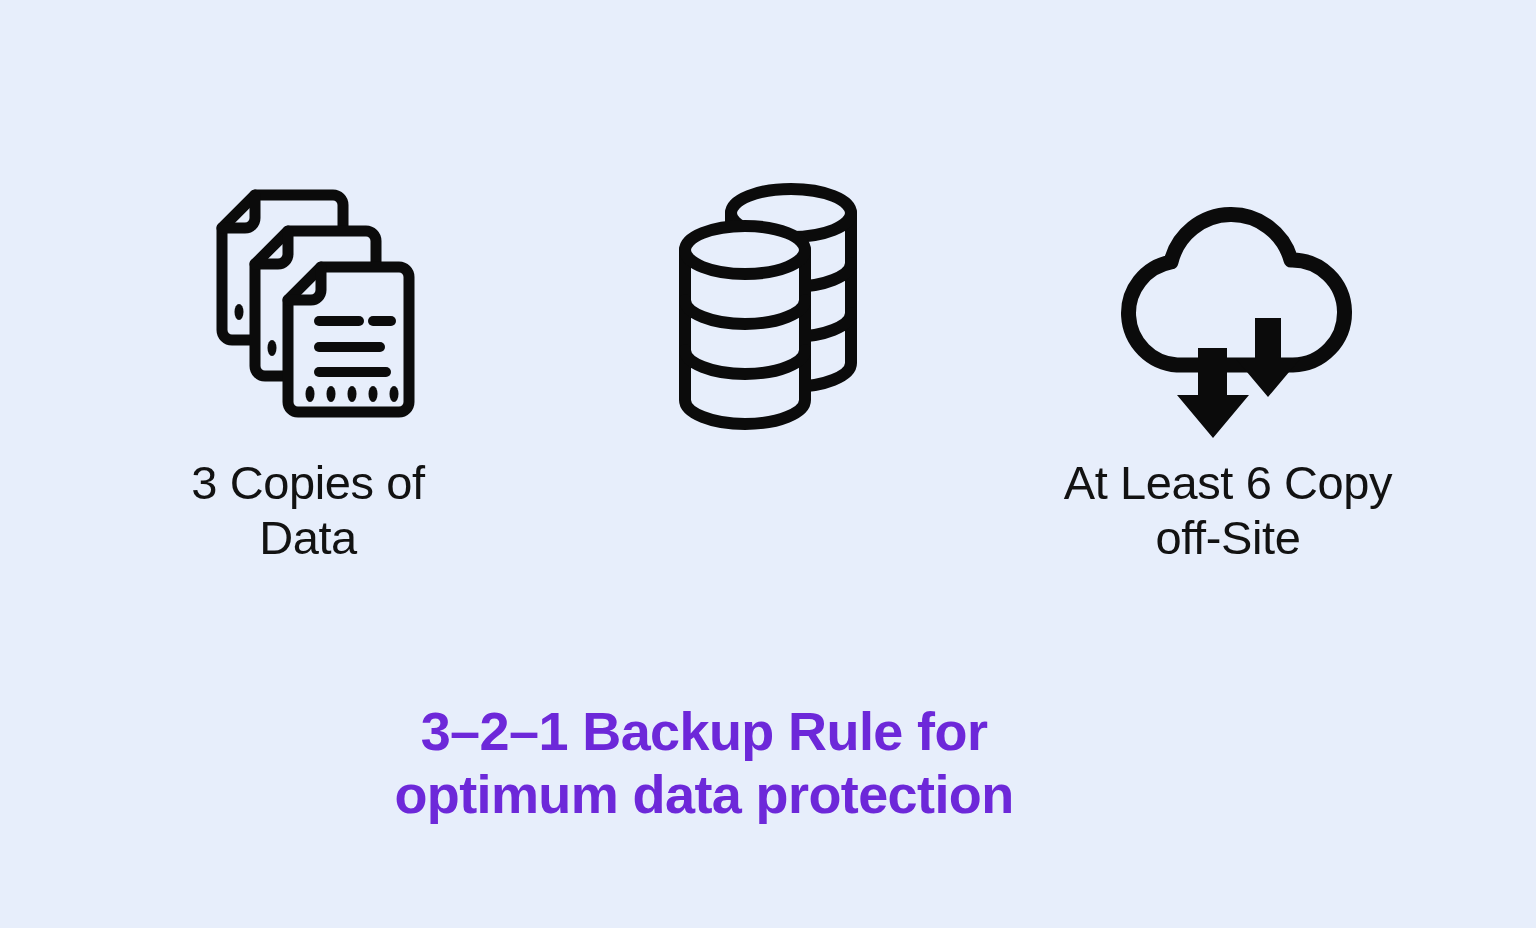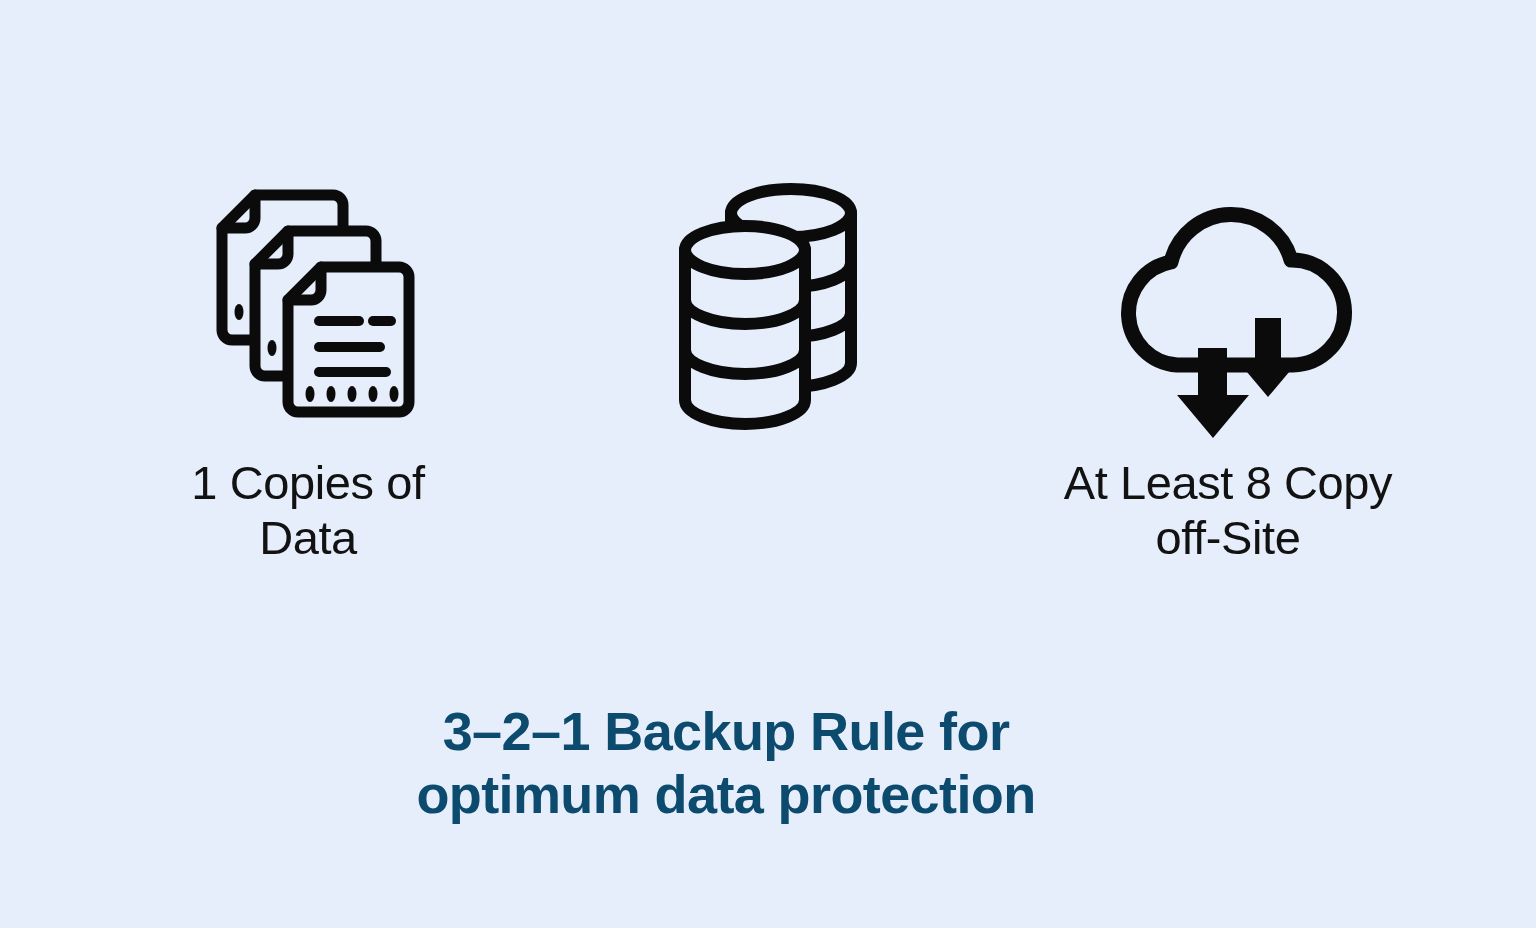--- a/index.html
+++ b/index.html
@@ -71,24 +71,23 @@
   
   .headline {
     position: absolute;
     left: 0;
     top: 700px;
     width: 1408px;
     text-align: center;
     font-size: 54px;
     line-height: 1.17;
     font-weight: 700;
-    color: #0c4a6e;
+    color: #6d28d9;
     letter-spacing: -0.6px;
     white-space: pre-line;
-    padding-left: 22px;
   }
 </style>
 </head>
 <body>
 
 <div id="infographic" style="background: rgb(231, 238, 251);">
 
   <div class="columns">
 
     <div class="column col-1">
@@ -120,21 +119,21 @@
 
           <g stroke="none" fill="#0b0b0b">
             <ellipse cx="117" cy="224" rx="4.5" ry="8"></ellipse>
             <ellipse cx="138" cy="224" rx="4.5" ry="8"></ellipse>
             <ellipse cx="159" cy="224" rx="4.5" ry="8"></ellipse>
             <ellipse cx="180" cy="224" rx="4.5" ry="8"></ellipse>
             <ellipse cx="201" cy="224" rx="4.5" ry="8"></ellipse>
           </g>
         </svg>
       </div>
-      <div class="col-label">1 Copies of
+      <div class="col-label">3 Copies of
 Data</div>
     </div>
 
     <div class="column col-2">
       <div class="icon-wrap">
         <svg width="230" height="270" viewBox="0 0 230 270" fill="none" stroke="#0b0b0b" stroke-width="12" stroke-linecap="round" stroke-linejoin="round">
 
           <path d="M78 43 V193 c0 13 27 24 60 24 s60 -11 60 -24 V43" fill="#e7eefb"></path>
 
           <ellipse cx="138" cy="43" rx="60" ry="24" fill="#e7eefb"></ellipse>
@@ -160,21 +159,21 @@
                    a52 52 0 0 1 -6 -103
                    a62 62 0 0 1 120 -2
                    a50 50 0 0 1 2 105
                    Z" fill="#e7eefb" stroke="#0b0b0b" stroke-width="15" stroke-linecap="round" stroke-linejoin="round"></path>
 
           <path d="M152 148 h26 v41 h19 l-32 38 l-32 -38 h19 Z" fill="#0b0b0b"></path>
 
           <path d="M95 178 h29 v47 h22 l-36 43 l-36 -43 h21 Z" fill="#0b0b0b"></path>
         </svg>
       </div>
-      <div class="col-label">At Least 8 Copy
+      <div class="col-label">At Least 6 Copy
 off-Site</div>
     </div>
 
   </div>
 
   <div class="headline">3–2–1 Backup Rule for
 optimum data protection</div>
 
 </div>
 

